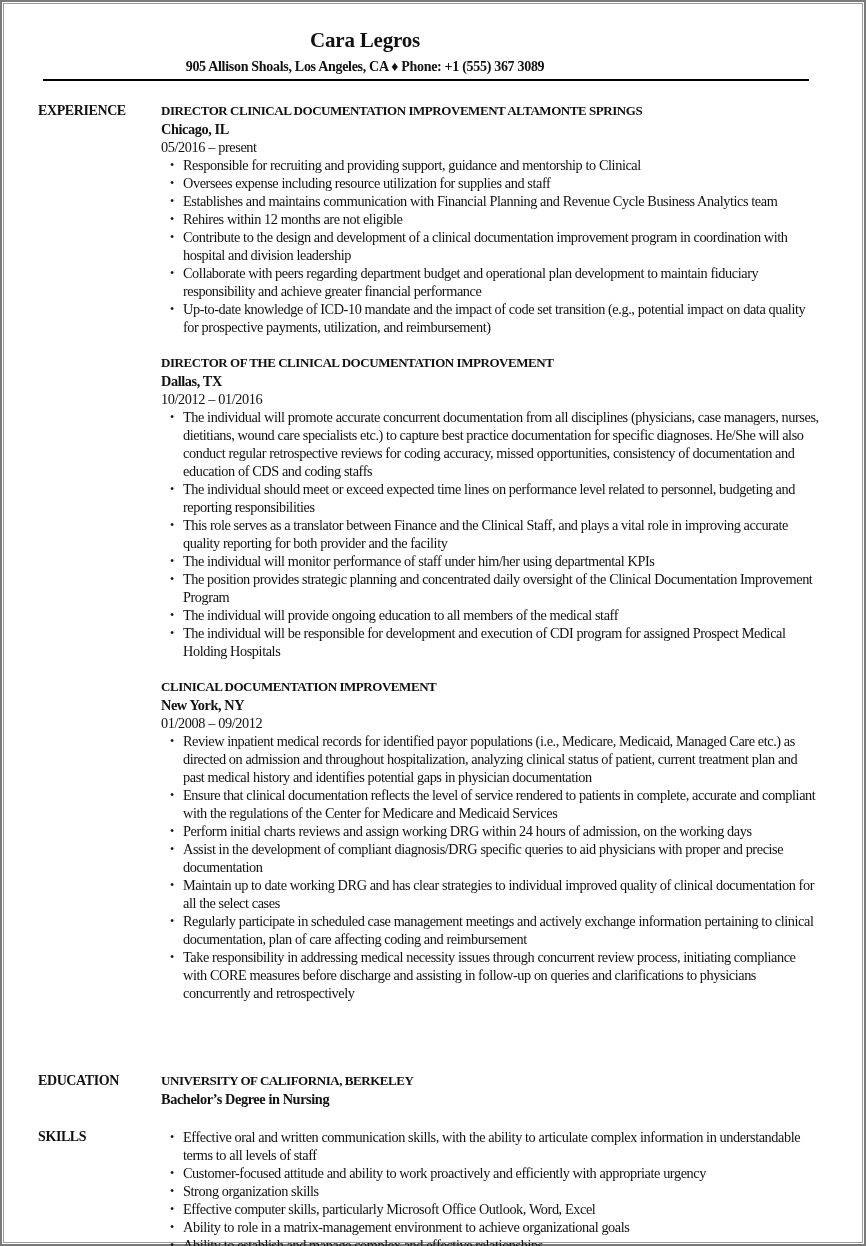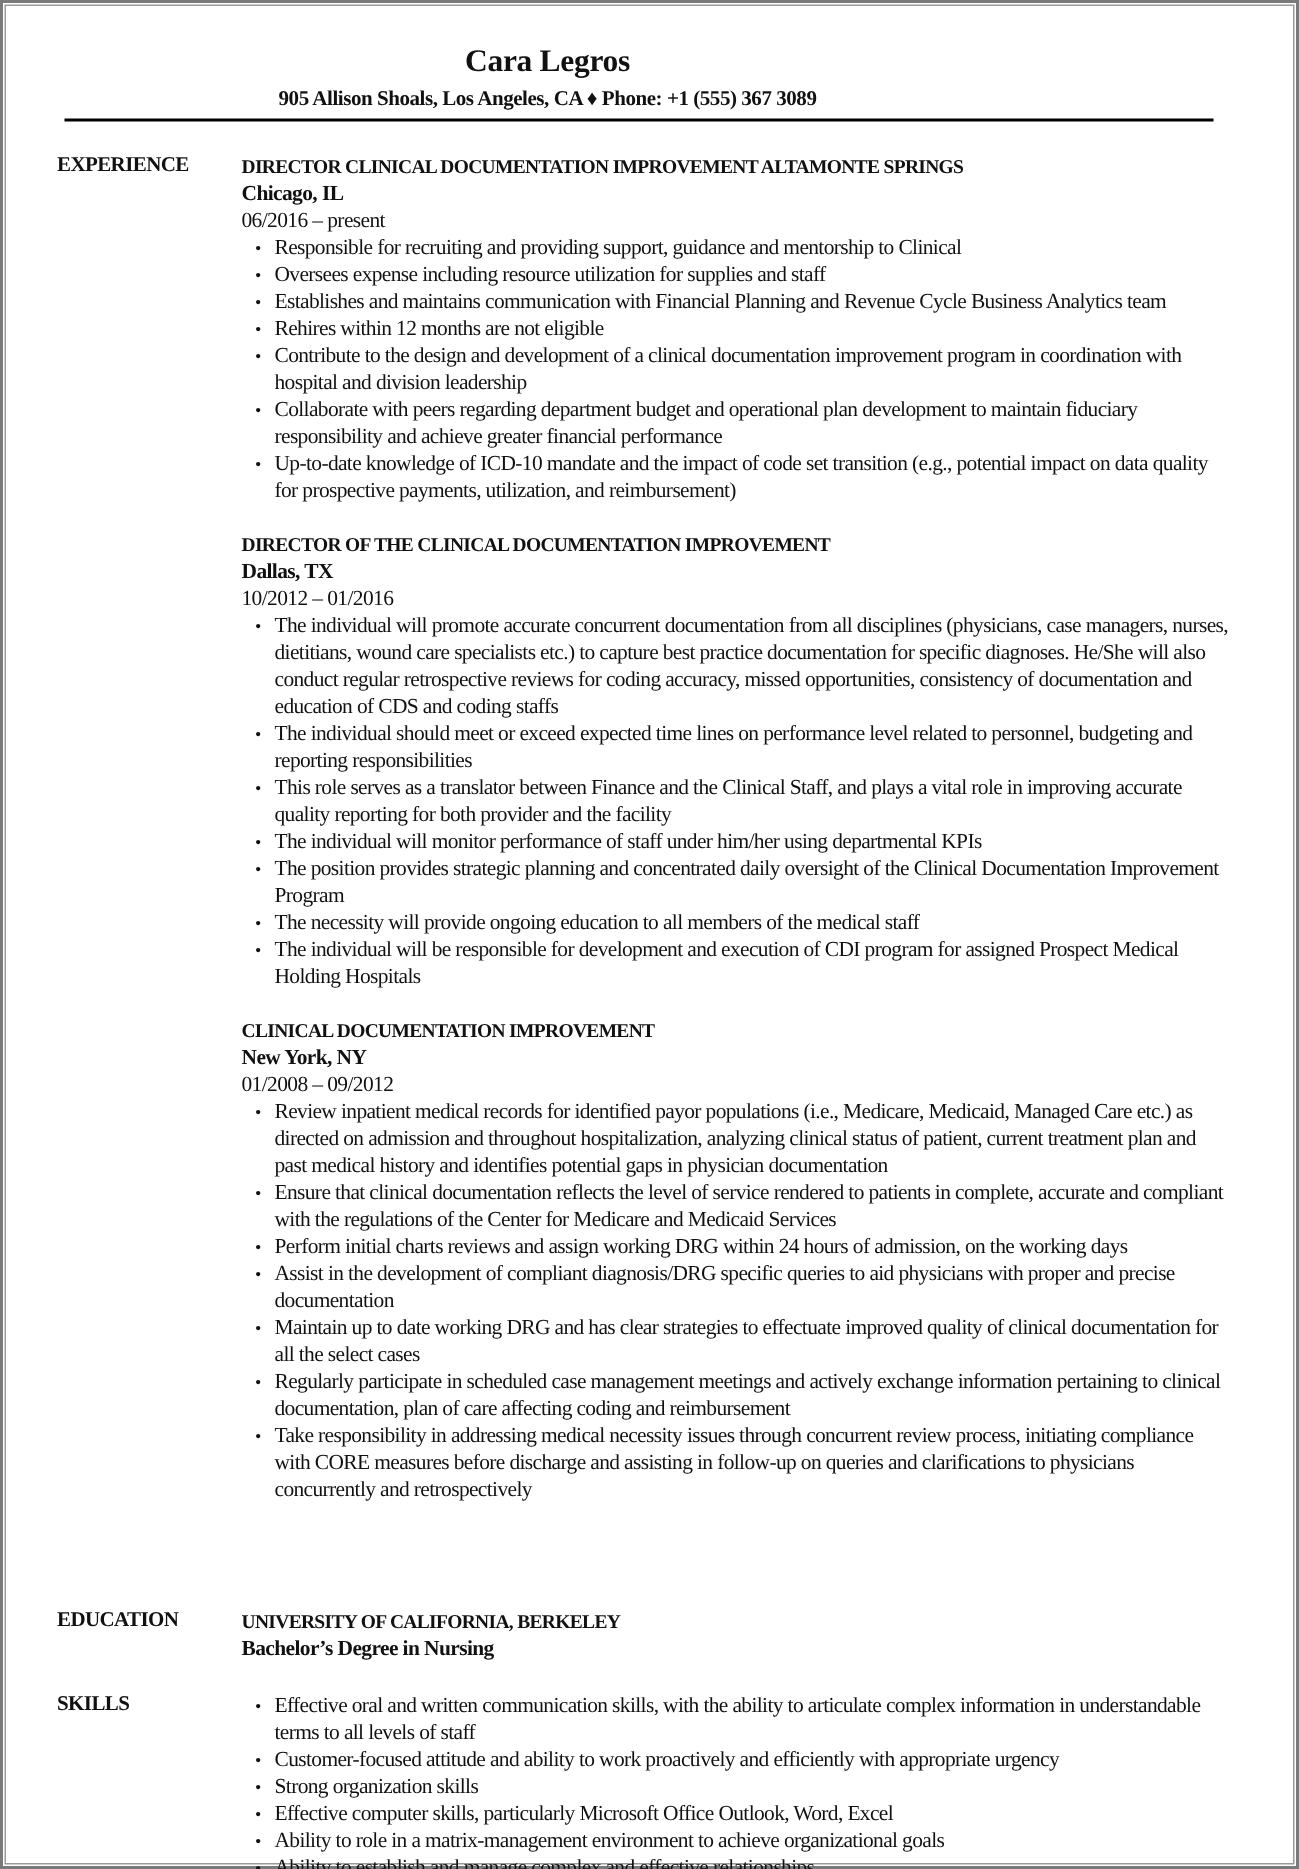--- a/index.html
+++ b/index.html
@@ -65,21 +65,21 @@
 </div>
 <div class="rule"></div>
 
 <div class="section" style="top:102px;">
   <div class="section-label">EXPERIENCE</div>
   <div class="section-body">
 
     <div class="job">
       <div class="job-title">DIRECTOR CLINICAL DOCUMENTATION IMPROVEMENT ALTAMONTE SPRINGS</div>
       <div class="job-loc">Chicago, IL</div>
-      <div class="job-dates">06/2016 – present</div>
+      <div class="job-dates">05/2016 – present</div>
       <ul class="bullets">
         <li>Responsible for recruiting and providing support, guidance and mentorship to Clinical</li>
         <li>Oversees expense including resource utilization for supplies and staff</li>
         <li>Establishes and maintains communication with Financial Planning and Revenue Cycle Business Analytics team</li>
         <li>Rehires within 12 months are not eligible</li>
         <li>Contribute to the design and development of a clinical documentation improvement program in coordination with hospital and division leadership</li>
         <li>Collaborate with peers regarding department budget and operational plan development to maintain fiduciary responsibility and achieve greater financial performance</li>
         <li>Up-to-date knowledge of ICD-10 mandate and the impact of code set transition (e.g., potential impact on data quality for prospective payments, utilization, and reimbursement)</li>
       </ul>
     </div>
@@ -87,35 +87,35 @@
     <div class="job">
       <div class="job-title">DIRECTOR OF THE CLINICAL DOCUMENTATION IMPROVEMENT</div>
       <div class="job-loc">Dallas, TX</div>
       <div class="job-dates">10/2012 – 01/2016</div>
       <ul class="bullets">
         <li>The individual will promote accurate concurrent documentation from all disciplines (physicians, case managers, nurses, dietitians, wound care specialists etc.) to capture best practice documentation for specific diagnoses. He/She will also conduct regular retrospective reviews for coding accuracy, missed opportunities, consistency of documentation and education of CDS and coding staffs</li>
         <li>The individual should meet or exceed expected time lines on performance level related to personnel, budgeting and reporting responsibilities</li>
         <li>This role serves as a translator between Finance and the Clinical Staff, and plays a vital role in improving accurate quality reporting for both provider and the facility</li>
         <li>The individual will monitor performance of staff under him/her using departmental KPIs</li>
         <li>The position provides strategic planning and concentrated daily oversight of the Clinical Documentation Improvement Program</li>
-        <li>The necessity will provide ongoing education to all members of the medical staff</li>
+        <li>The individual will provide ongoing education to all members of the medical staff</li>
         <li>The individual will be responsible for development and execution of CDI program for assigned Prospect Medical Holding Hospitals</li>
       </ul>
     </div>
 
     <div class="job">
       <div class="job-title">CLINICAL DOCUMENTATION IMPROVEMENT</div>
       <div class="job-loc">New York, NY</div>
       <div class="job-dates">01/2008 – 09/2012</div>
       <ul class="bullets">
         <li>Review inpatient medical records for identified payor populations (i.e., Medicare, Medicaid, Managed Care etc.) as directed on admission and throughout hospitalization, analyzing clinical status of patient, current treatment plan and past medical history and identifies potential gaps in physician documentation</li>
         <li>Ensure that clinical documentation reflects the level of service rendered to patients in complete, accurate and compliant with the regulations of the Center for Medicare and Medicaid Services</li>
         <li>Perform initial charts reviews and assign working DRG within 24 hours of admission, on the working days</li>
         <li>Assist in the development of compliant diagnosis/DRG specific queries to aid physicians with proper and precise documentation</li>
-        <li>Maintain up to date working DRG and has clear strategies to effectuate improved quality of clinical documentation for all the select cases</li>
+        <li>Maintain up to date working DRG and has clear strategies to individual improved quality of clinical documentation for all the select cases</li>
         <li>Regularly participate in scheduled case management meetings and actively exchange information pertaining to clinical documentation, plan of care affecting coding and reimbursement</li>
         <li>Take responsibility in addressing medical necessity issues through concurrent review process, initiating compliance with CORE measures before discharge and assisting in follow-up on queries and clarifications to physicians concurrently and retrospectively</li>
       </ul>
     </div>
 
   </div>
 </div>
 
 <div class="section" style="top:1072px;">
   <div class="section-label">EDUCATION</div>

